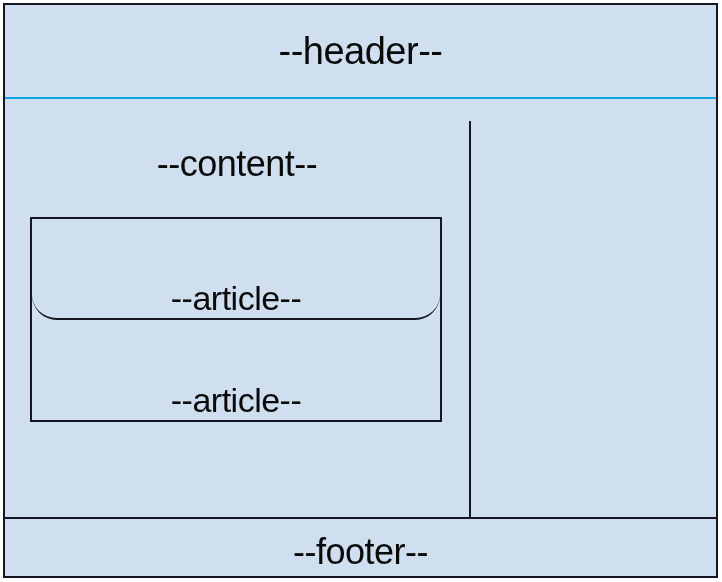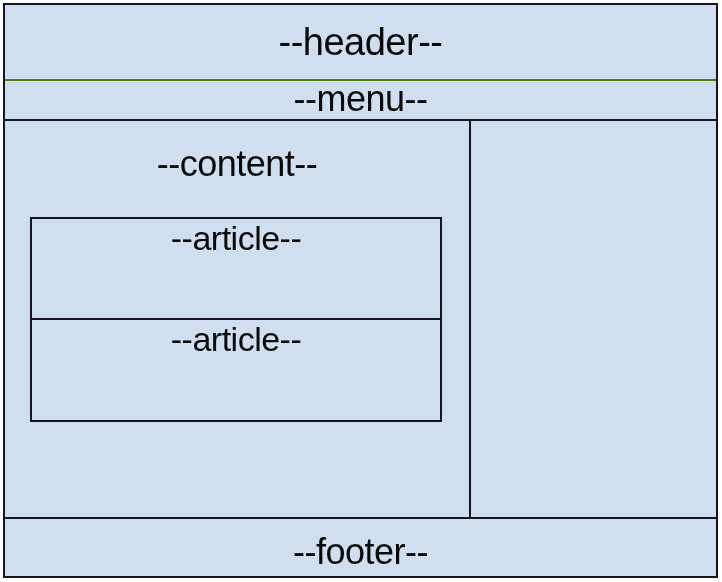--- a/index.html
+++ b/index.html
@@ -32,22 +32,22 @@
     letter-spacing: -0.5px;
     font-weight: 400;
   }
 
   
   #header-band {
     position: absolute;
     left: 0;
     top: 0;
     width: 711px;
-    height: 76px;
-    border-bottom: 2px solid #4d7c0f;
+    height: 94px;
+    border-bottom: 2px solid #0ea5e9;
     box-sizing: border-box;
     display: flex;
     align-items: center;
     justify-content: center;
   }
   #header-band .band-text { font-size: 38px; }
 
   
   #menu-band {
     position: absolute;
@@ -99,22 +99,23 @@
     width: 412px;
     height: 205px;
     border: 2px solid #161622;
     box-sizing: border-box;
   }
 
   .article-box {
     height: 50%;
     box-sizing: border-box;
     display: flex;
-    align-items: flex-start;
+    align-items: flex-end;
     justify-content: center;
+    border-radius: 25px;
   }
   #article-box-1 { border-bottom: 2px solid #161622; }
   .article-box .band-text { font-size: 34px; }
 
   #sidebar-column {
     position: relative;
     flex: 1;
     height: 100%;
     display: flex;
     align-items: center;
@@ -138,23 +139,20 @@
 </style>
 </head>
 <body>
 
 <div id="layout-diagram">
 
   <div id="header-band">
     <span class="band-text">--header--</span>
   </div>
 
-  <div id="menu-band">
-    <span class="band-text">--menu--</span>
-  </div>
 
   <div id="middle-row">
 
     <div id="content-column">
       <div id="content-label" class="band-text">--content--</div>
 
       <div id="articles-group">
         <div id="article-box-1" class="article-box">
           <span class="band-text">--article--</span>
         </div>

